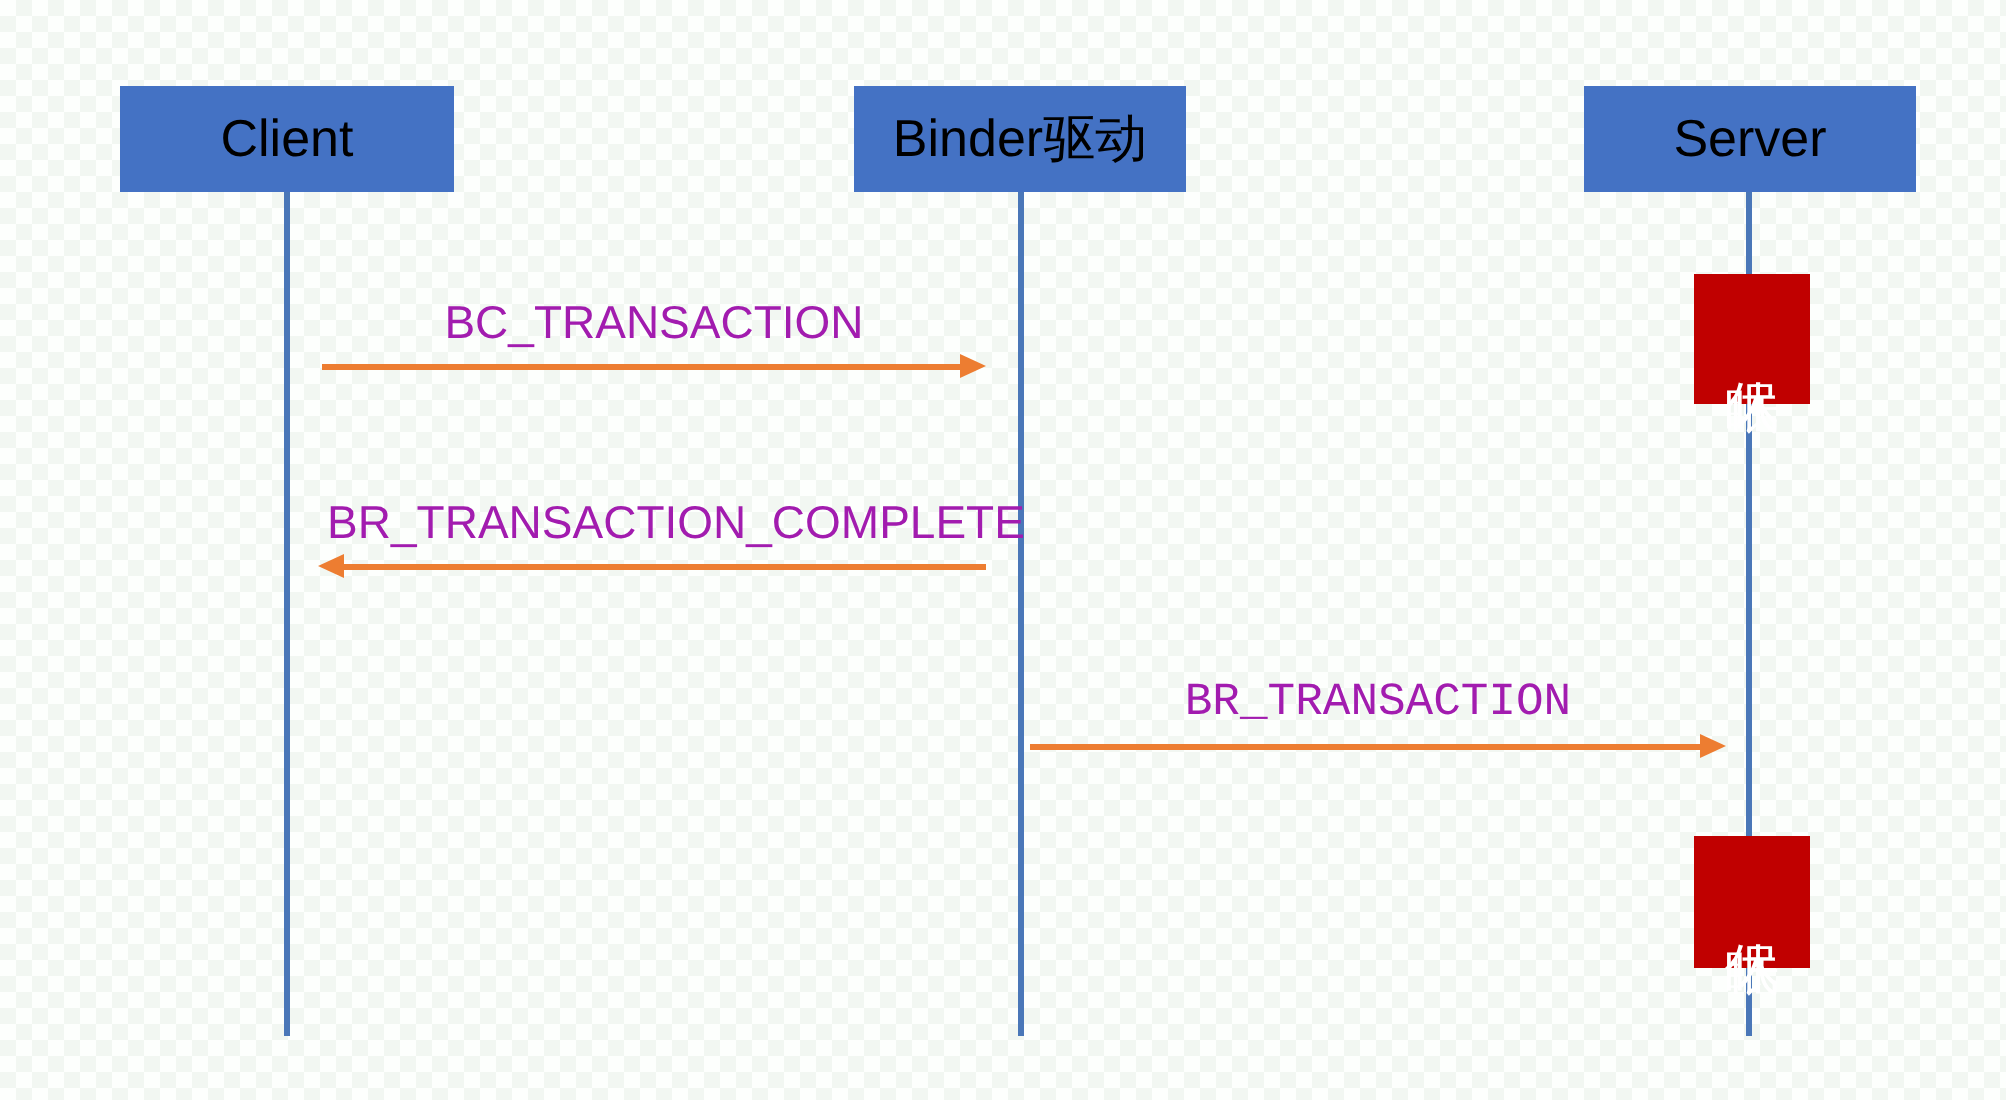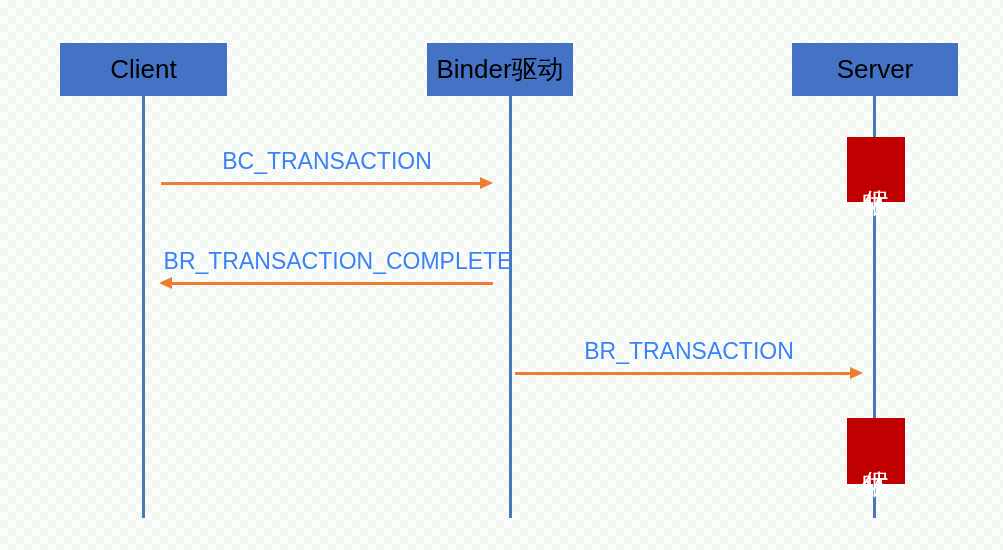--- a/index.html
+++ b/index.html
@@ -26,45 +26,45 @@
     height: 53px;
     background: #4472c4;
     color: #000000;
     font-size: 26px;
     display: flex;
     align-items: center;
     justify-content: center;
     box-sizing: border-box;
   }
   .actor-client { left: 60px;  width: 167px; }
-  .actor-binder { left: 427px; width: 146px; }
+  .actor-binder { left: 427px; width: 166px; }
   .actor-server { left: 792px; width: 166px; }
 
   .lifeline {
     position: absolute;
     top: 96px;
     height: 422px;
     width: 3px;
     background: #4a77b8;
   }
   .lifeline-client { left: 142px; }
   .lifeline-binder { left: 509px; }
   .lifeline-server { left: 873px; }
 
   .msg-label {
     position: absolute;
-    color: #3b82f6;
+    color: #a21caf;
     font-size: 23px;
     text-align: center;
     white-space: nowrap;
     line-height: 28px;
   }
   .label-bc      { left: 161px; width: 332px; top: 147px; }
   .label-br-comp { left: 148px; width: 380px; top: 247px; }
-  .label-br      { left: 515px; width: 348px; top: 337px; }
+  .label-br      { left: 515px; width: 348px; top: 337px; font-family: Liberation Mono, monospace; }
 
   .arrow {
     position: absolute;
     height: 12px;
   }
   .arrow .line {
     position: absolute;
     top: 5px;
     height: 3px;
     background: #ed7d31;

